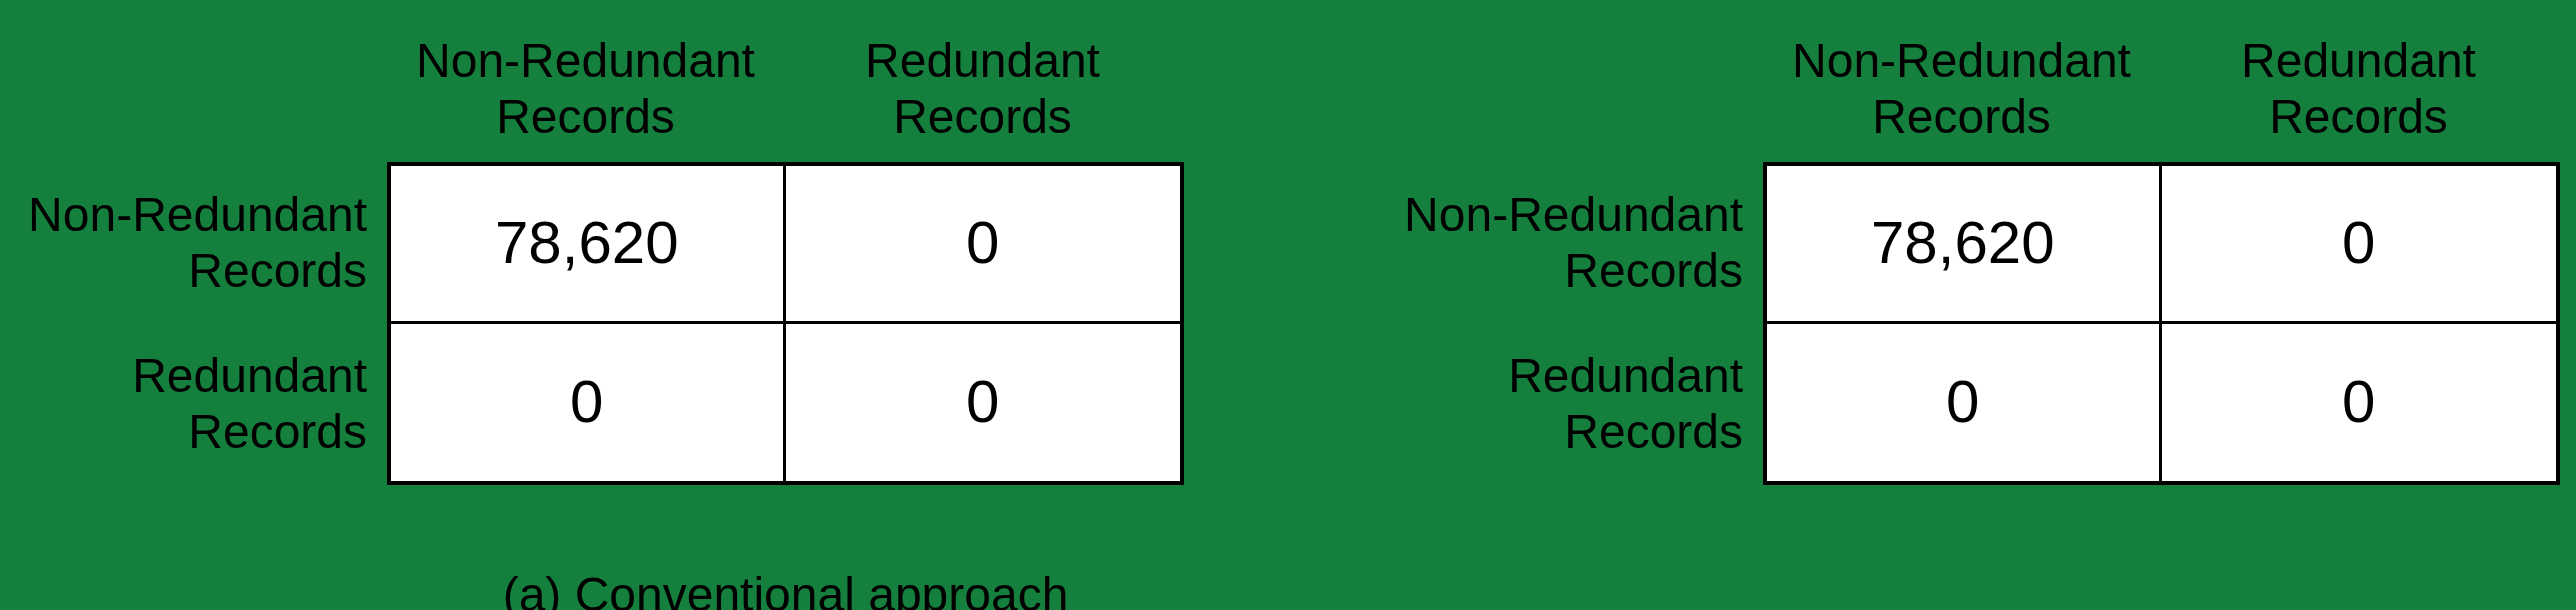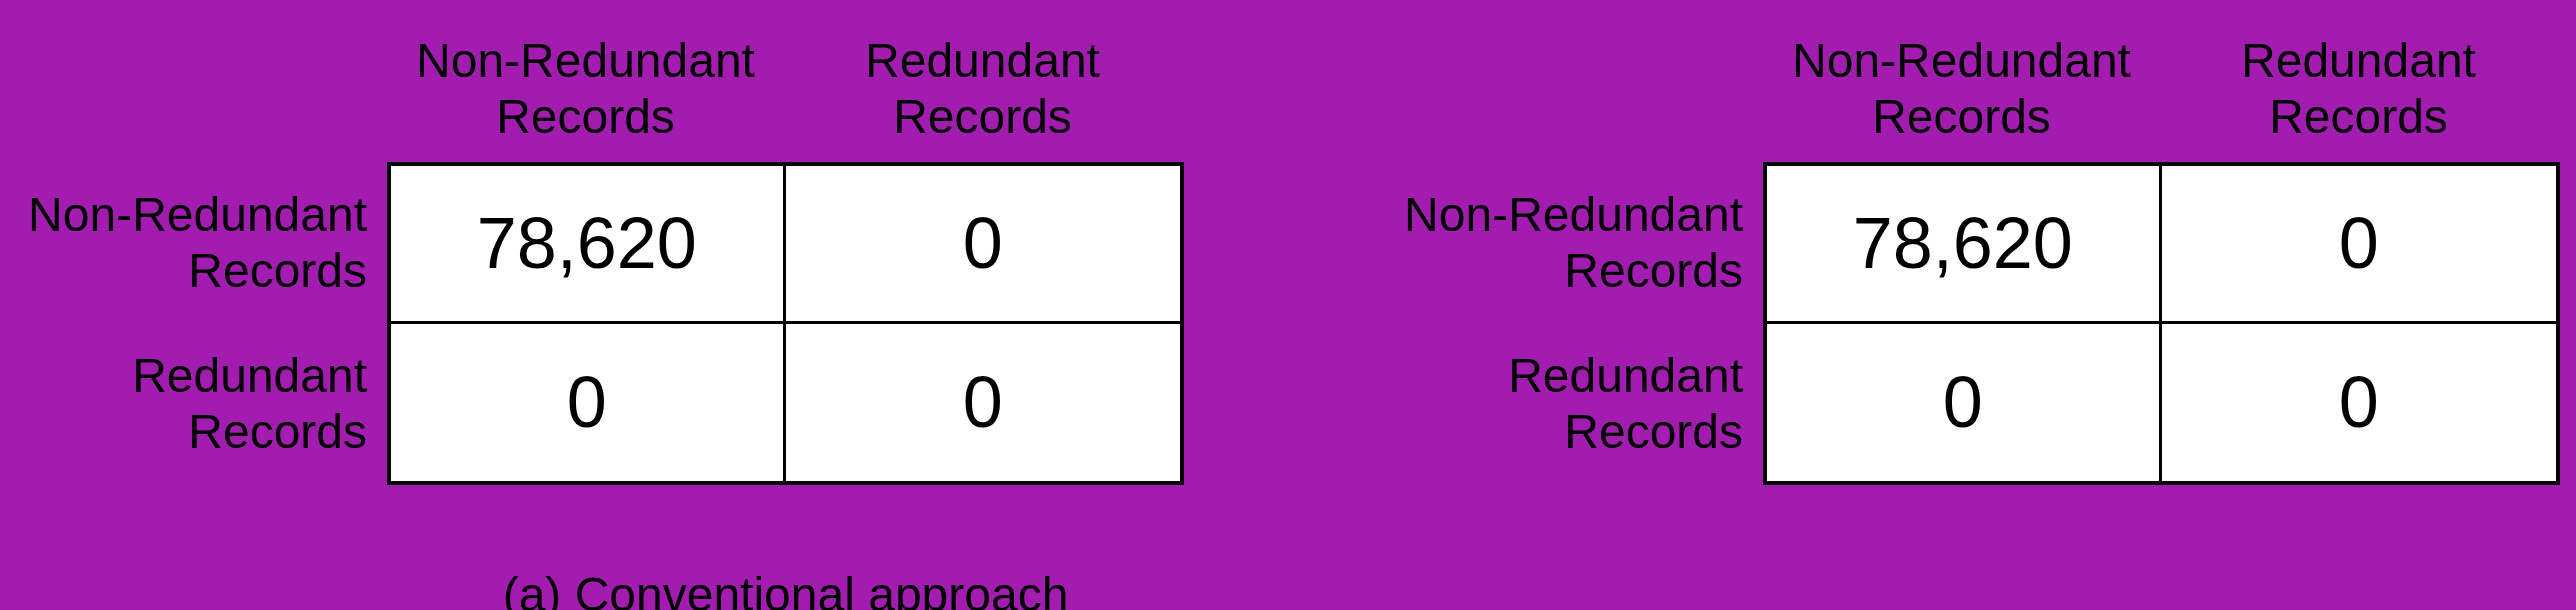--- a/index.html
+++ b/index.html
@@ -8,21 +8,21 @@
     height: 611px;
     background: #ffffff;
     overflow: hidden;
     font-family: "Liberation Sans", "DejaVu Sans", sans-serif;
     color: #000000;
   }
   .figure {
     position: relative;
     width: 2576px;
     height: 611px;
-    background: #a21caf;
+    background: #15803d;
   }
   .panel {
     position: absolute;
     top: 0;
     width: 1200px;
     height: 611px;
   }
   .panel.panel-a { left: 0; }
   .panel.panel-b { left: 1376px; }
 
@@ -69,21 +69,21 @@
     border: 4px solid #000000;
     background: #ffffff;
     display: grid;
     grid-template-columns: 1fr 1fr;
     grid-template-rows: 1fr 1fr;
   }
   .cell {
     display: flex;
     align-items: center;
     justify-content: center;
-    font-size: 72px;
+    font-size: 60px;
     line-height: 1;
     border-right: 3.2px solid #000000;
     border-bottom: 3.2px solid #000000;
   }
   .cell:nth-child(2n) { border-right: none; }
   .cell:nth-child(n+3) { border-bottom: none; }
 
   
   .caption {
     position: absolute;

